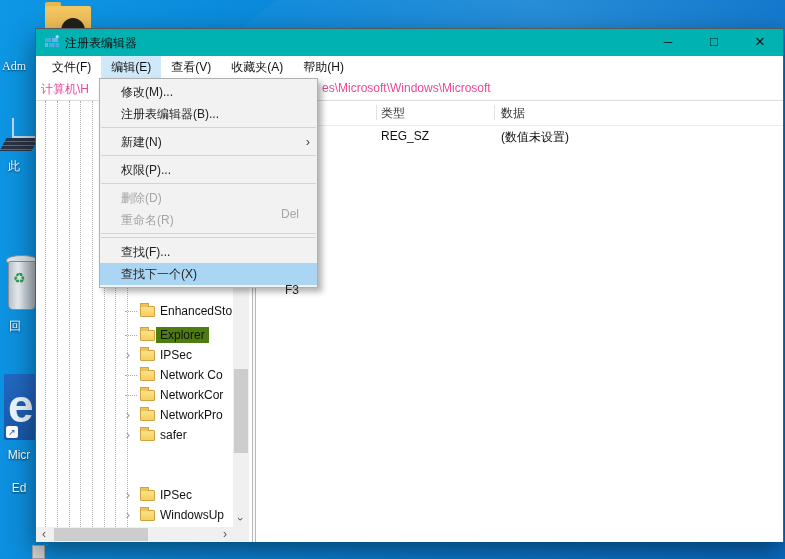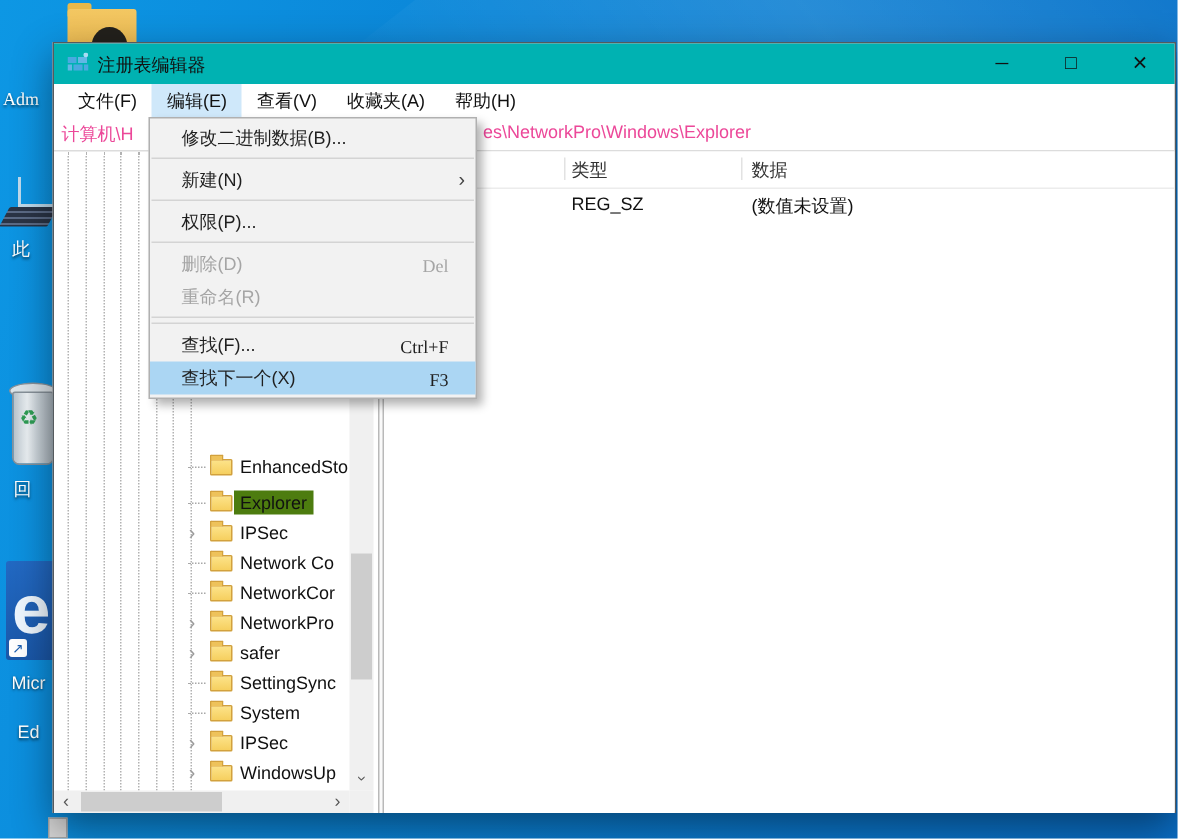--- a/index.html
+++ b/index.html
@@ -82,21 +82,21 @@
   .hsep.s2{left:238px;}
   .lrow{position:absolute;left:0;top:26px;width:527px;height:19px;font-size:12px;color:#111;}
   .lcell.type{position:absolute;left:125px;top:2px;}
   .lcell.data{position:absolute;left:245px;top:2px;}
   
   .cmenu{position:absolute;left:99px;top:78px;width:219px;box-sizing:border-box;background:#f2f2f2;
     border:1px solid #b0b0b0;padding:2px 0;z-index:50;box-shadow:4px 4px 6px rgba(0,0,0,.3);}
   .mi{position:relative;height:22px;line-height:22px;font-size:12px;color:#1f1f1f;padding:0 20px 0 21px;}
   .mi.disabled{color:#a5a5a5;}
   .mi.hot{background:#abd6f3;}
-  .mi-short{position:absolute;right:18px;top:1px;font-family:Liberation Serif, serif;}
+  .mi-short{position:absolute;right:18px;top:16px;}
   .mi-sub{position:absolute;right:7px;top:0;font-size:13px;color:#444;}
   .msep{height:0;border-top:1px solid #d4d4d4;margin:2px 1px 3px 1px;}
 </style>
 </head>
 <body>
 
 <div class="beam"></div>
 
 <div class="adm-folder">
   <div class="adm-back"></div>
@@ -149,21 +149,21 @@
   <div class="menubar">
     <div class="mb-item">文件(F)</div>
     <div class="mb-item open">编辑(E)</div>
     <div class="mb-item">查看(V)</div>
     <div class="mb-item">收藏夹(A)</div>
     <div class="mb-item">帮助(H)</div>
   </div>
 
   <div class="addressbar">
     <span class="addr-left">计算机\H</span>
-    <span class="addr-right">es\NetworkPro\Windows\Explorer</span>
+    <span class="addr-right">es\Microsoft\Windows\Microsoft</span>
   </div>
 
   <div class="main">
 
     <div class="tree">
       <div class="guide" style="left:9px"></div>
       <div class="guide" style="left:21px"></div>
       <div class="guide" style="left:33px"></div>
       <div class="guide" style="left:44px"></div>
       <div class="guide" style="left:56px"></div>
@@ -200,30 +200,20 @@
       <div class="trow" style="top:304px">
         <span class="expander">›</span>
         <span class="folder"></span>
         <span class="tlabel">NetworkPro</span>
       </div>
       <div class="trow" style="top:324px">
         <span class="expander">›</span>
         <span class="folder"></span>
         <span class="tlabel">safer</span>
       </div>
-      <div class="trow" style="top:344px">
-        <span class="dots"></span>
-        <span class="folder"></span>
-        <span class="tlabel">SettingSync</span>
-      </div>
-      <div class="trow" style="top:364px">
-        <span class="dots"></span>
-        <span class="folder"></span>
-        <span class="tlabel">System</span>
-      </div>
       <div class="trow" style="top:384px">
         <span class="expander">›</span>
         <span class="folder"></span>
         <span class="tlabel">IPSec</span>
       </div>
       <div class="trow" style="top:404px">
         <span class="expander">›</span>
         <span class="folder"></span>
         <span class="tlabel">WindowsUp</span>
       </div>
@@ -253,21 +243,24 @@
         <span class="lcell type">REG_SZ</span>
         <span class="lcell data">(数值未设置)</span>
       </div>
     </div>
 
   </div>
 </div>
 
 <div class="cmenu">
   <div class="mi">
-    <span>修改二进制数据(B)...</span>
+    <span>修改(M)...</span>
+  </div>
+  <div class="mi">
+    <span>注册表编辑器(B)...</span>
   </div>
   <div class="msep"></div>
   <div class="mi">
     <span>新建(N)</span>
     <span class="mi-sub">›</span>
   </div>
   <div class="msep"></div>
   <div class="mi">
     <span>权限(P)...</span>
   </div>

